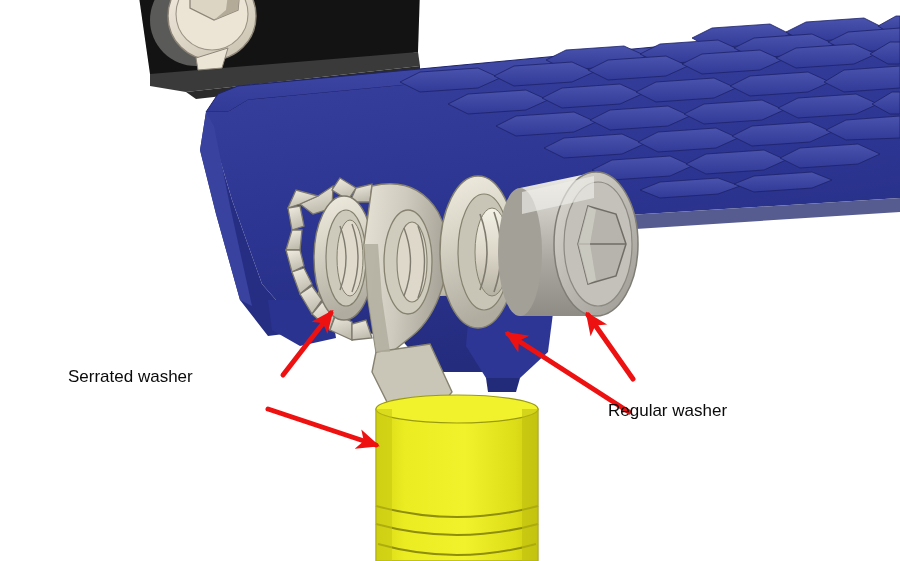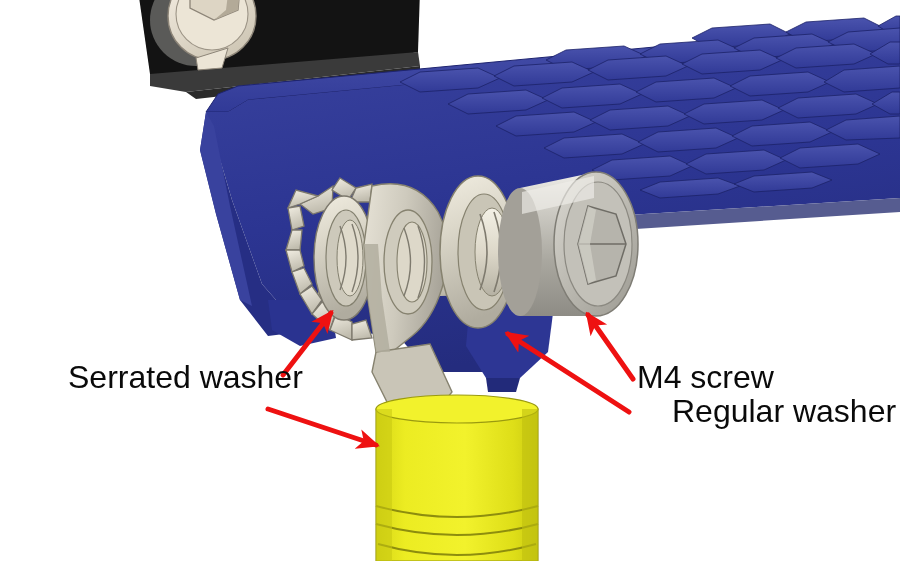--- a/index.html
+++ b/index.html
@@ -1,25 +1,25 @@
 <!DOCTYPE html>
 <html><head>
 <meta charset="utf-8">
 <style>
   html,body{margin:0;padding:0;background:#ffffff;}
   #stage{position:relative;width:900px;height:561px;background:#ffffff;overflow:hidden;
          font-family:"Liberation Sans","DejaVu Sans",sans-serif;}
   #scene{position:absolute;inset:0;width:900px;height:561px;}
   .callout-label{position:absolute;white-space:nowrap;color:#0a0a0a;
                  font-family:"Liberation Sans","DejaVu Sans",sans-serif;
-                 font-size:32px;line-height:30px;font-weight:400;}
+                 font-size:17px;line-height:30px;font-weight:400;}
   #lbl-serrated{left:68px;  top:362px;}
   #lbl-ring{    left:103px; top:396px;}
   #lbl-m4{      left:637px; top:362px;}
-  #lbl-regular{ left:672px; top:396px;}
+  #lbl-regular{ left:608px; top:396px;}
 </style>
 </head>
 <body>
 
 <div id="stage">
 
   <svg id="scene" viewBox="0 0 900 561">
     <defs>
       <linearGradient id="gBlueFace" x1="0" y1="0" x2="0.3" y2="1">
         <stop offset="0" stop-color="#39429e"></stop>
@@ -261,16 +261,15 @@
 
     <g stroke-linecap="round">
       <line x1="283" y1="375" x2="331" y2="313" stroke="#ee1111" stroke-width="5" marker-end="url(#arrowHead)"></line>
       <line x1="268" y1="409" x2="376" y2="445" stroke="#ee1111" stroke-width="5" marker-end="url(#arrowHead)"></line>
       <line x1="633" y1="379" x2="588" y2="315" stroke="#ee1111" stroke-width="5" marker-end="url(#arrowHead)"></line>
       <line x1="629" y1="412" x2="508" y2="334" stroke="#ee1111" stroke-width="5" marker-end="url(#arrowHead)"></line>
     </g>
   </svg>
 
   <div class="callout-label" id="lbl-serrated">Serrated washer</div>
-  <div class="callout-label" id="lbl-m4">M4 screw</div>
   <div class="callout-label" id="lbl-regular">Regular washer</div>
 
 </div>
 
 </body></html>

